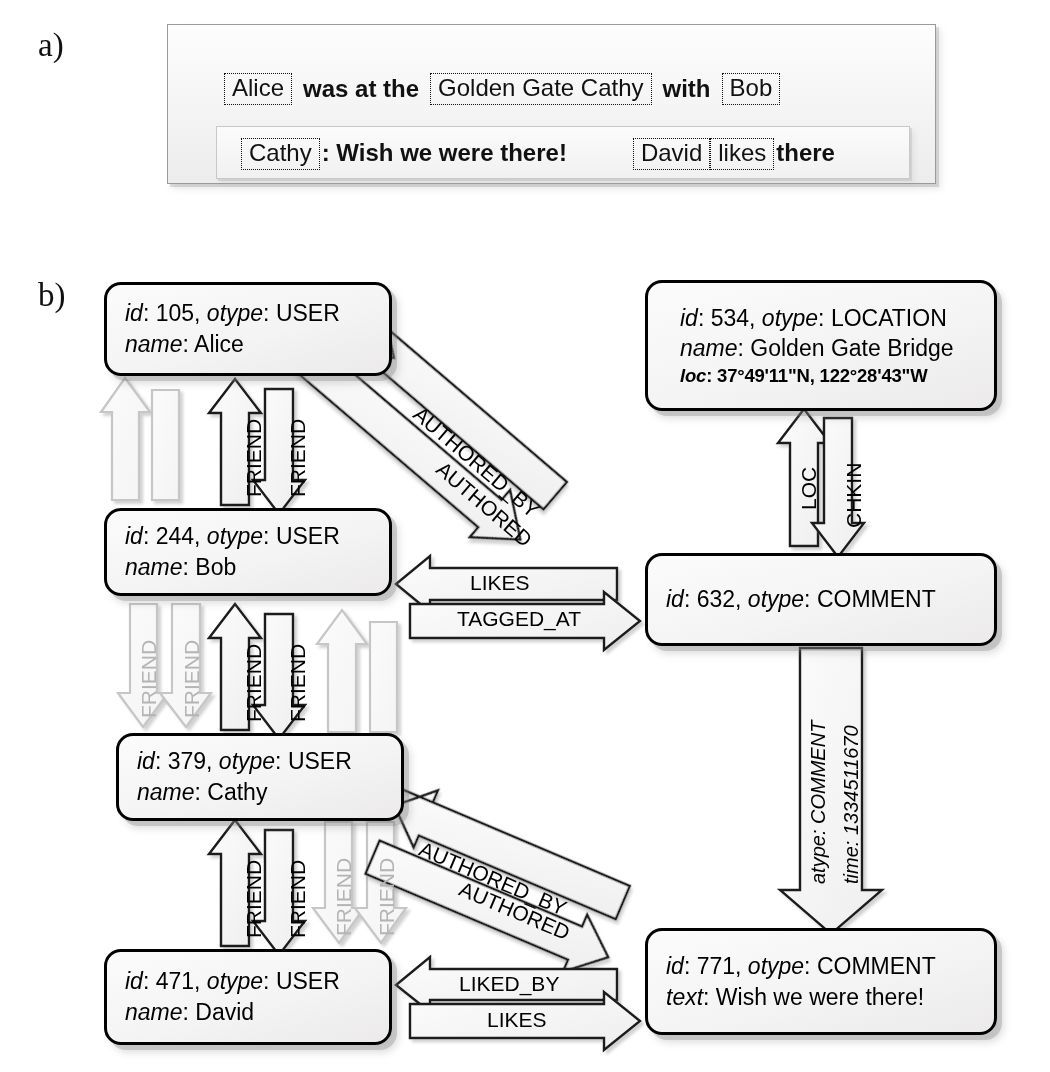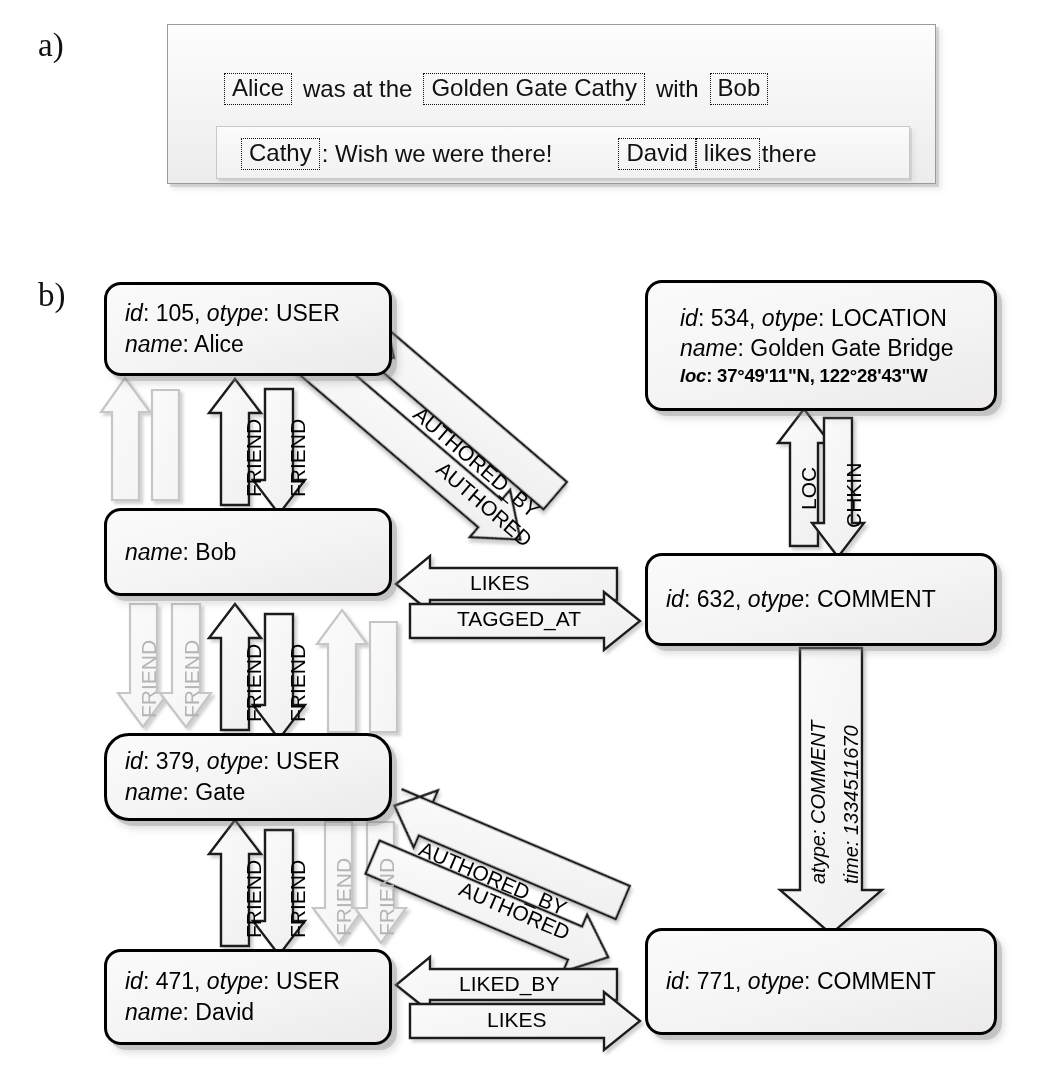--- a/index.html
+++ b/index.html
@@ -49,51 +49,51 @@
     left:48px;top:101px;
     width:694px;height:53px;
     background:linear-gradient(180deg,#fbfbfb 0%,#f1f1f1 100%);
     border:1px solid #c8c8c8;
     box-shadow:2px 2px 0 rgba(160,160,160,.25), 4px 4px 5px rgba(160,160,160,.18);
     box-sizing:border-box;
   }
   .comment-line{
     position:absolute;
     left:24px;top:11px;
-    display:flex;align-items:center;
+    display:flex;align-items:flex-start;
     font-size:24px;color:#111;white-space:nowrap;
   }
   .ent{
     display:inline-block;
     border:1px dotted #111;
     padding:1px 7px 2px 7px;
     line-height:1.12;
   }
-  .plain{display:inline-block;padding:1px 2px;}
+  .plain{display:inline-block;padding:1px 2px;font-weight:bold;}
   .spacer-wide{display:inline-block;width:64px;}
 
   
   .node{
     position:absolute;
     background:linear-gradient(165deg,#fbfbfb 0%,#f4f4f4 55%,#eceaea 100%);
     border:3px solid #000;
     border-radius:17px;
     box-shadow:5px 5px 0 rgba(120,120,120,.28), 7px 8px 7px rgba(130,130,130,.25);
     box-sizing:border-box;
     display:flex;flex-direction:column;justify-content:center;
     padding:0 18px;
     z-index:5;
   }
   .node .row{font-size:23px;line-height:1.33;color:#000;white-space:nowrap;}
   .node .row.small{font-size:18.5px;font-weight:bold;letter-spacing:-0.2px;}
   .k{font-style:italic;}
 
   #node-alice   {left:104px;top:282px;width:288px;height:94px;}
   #node-bob     {left:104px;top:508px;width:288px;height:88px;}
-  #node-cathy   {left:104px;top:733px;width:288px;height:88px;border-radius:25px;}
+  #node-cathy   {left:116px;top:733px;width:288px;height:88px;}
   #node-david   {left:104px;top:949px;width:288px;height:96px;}
   #node-location{left:645px;top:280px;width:352px;height:131px;padding-left:32px;}
   #node-checkin {left:645px;top:553px;width:352px;height:93px;}
   #node-comment {left:645px;top:928px;width:352px;height:107px;}
 
   
   .arrow-layer{position:absolute;left:0;top:0;width:1050px;height:1072px;z-index:2;}
   .arrow-label{
     position:absolute;
     font-size:21px;
@@ -281,40 +281,42 @@
 
   <div class="arrow-label" style="left:459px;top:972px;">LIKED_BY</div>
   <div class="arrow-label" style="left:487px;top:1008px;">LIKES</div>
 
   <div class="node" id="node-alice">
     <div class="row"><span class="k">id</span><span>: 105, </span><span class="k">otype</span><span>: USER</span></div>
     <div class="row"><span class="k">name</span><span>: Alice</span></div>
   </div>
 
   <div class="node" id="node-bob">
+    <div class="row"><span class="k">id</span><span>: 244, </span><span class="k">otype</span><span>: USER</span></div>
     <div class="row"><span class="k">name</span><span>: Bob</span></div>
   </div>
 
   <div class="node" id="node-cathy">
     <div class="row"><span class="k">id</span><span>: 379, </span><span class="k">otype</span><span>: USER</span></div>
-    <div class="row"><span class="k">name</span><span>: Gate</span></div>
+    <div class="row"><span class="k">name</span><span>: Cathy</span></div>
   </div>
 
   <div class="node" id="node-david">
     <div class="row"><span class="k">id</span><span>: 471, </span><span class="k">otype</span><span>: USER</span></div>
     <div class="row"><span class="k">name</span><span>: David</span></div>
   </div>
 
   <div class="node" id="node-location">
     <div class="row"><span class="k">id</span><span>: 534, </span><span class="k">otype</span><span>: LOCATION</span></div>
     <div class="row"><span class="k">name</span><span>: Golden Gate Bridge</span></div>
     <div class="row small"><span class="k">loc</span><span>: 37°49'11"N, 122°28'43"W</span></div>
   </div>
 
   <div class="node" id="node-checkin">
     <div class="row"><span class="k">id</span><span>: 632, </span><span class="k">otype</span><span>: COMMENT</span></div>
   </div>
 
   <div class="node" id="node-comment">
     <div class="row"><span class="k">id</span><span>: 771, </span><span class="k">otype</span><span>: COMMENT</span></div>
+    <div class="row"><span class="k">text</span><span>: Wish we were there!</span></div>
   </div>
 
 </div>
 
 </body></html>

